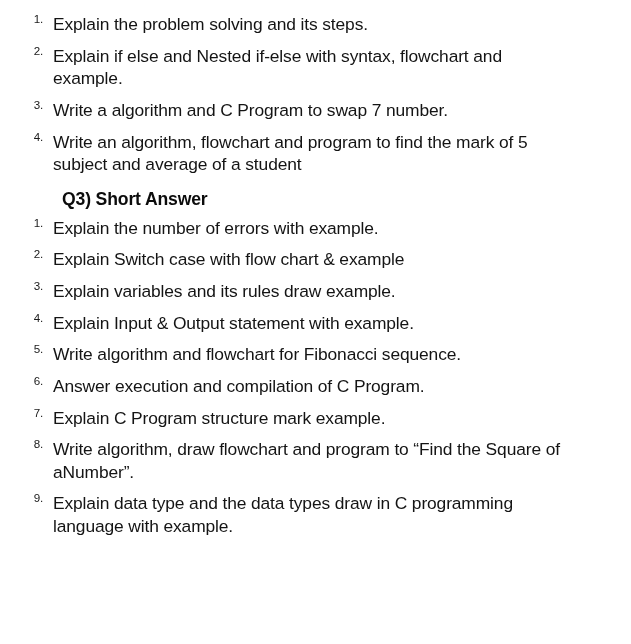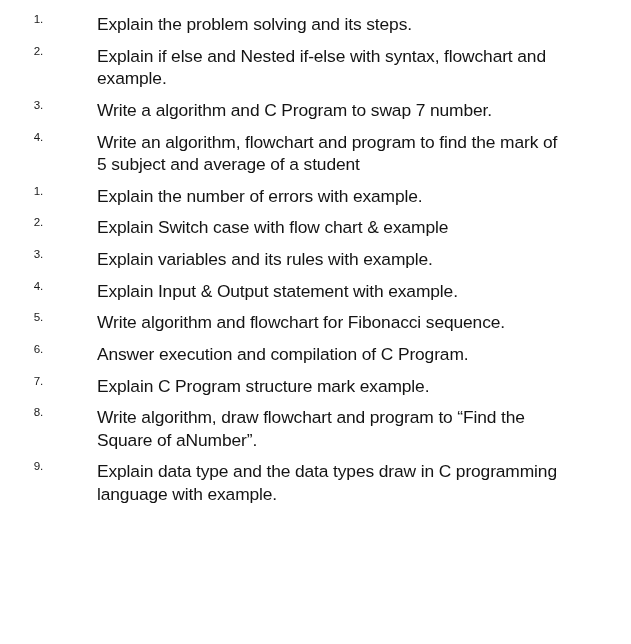--- a/index.html
+++ b/index.html
@@ -49,21 +49,20 @@
     width: 22px;
     text-align: right;
     font-size: 11.6px;
     line-height: 1.05;
     color: #1a1a1a;
     letter-spacing: -0.2px;
   }
 
   .qitem .txt {
     display: block;
-    margin-left: 44px;
   }
 
   
   .group-top {
     margin-top: 5px;
   }
   .group-top .qitem {
     margin-bottom: 9px;
   }
 
@@ -102,33 +101,34 @@
     <li class="qitem">
       <span class="num">3.</span>
       <span class="txt">Write a algorithm and C Program to swap 7 number.</span>
     </li>
     <li class="qitem">
       <span class="num">4.</span>
       <span class="txt">Write an algorithm, flowchart and program to find the mark of 5 subject and average of a student</span>
     </li>
   </ol>
 
+  <div class="section-head">Q3) Short Answer</div>
 
   <ol class="qlist group-q3">
     <li class="qitem">
       <span class="num">1.</span>
       <span class="txt">Explain the number of errors with example.</span>
     </li>
     <li class="qitem">
       <span class="num">2.</span>
       <span class="txt">Explain Switch case with flow chart &amp; example</span>
     </li>
     <li class="qitem">
       <span class="num">3.</span>
-      <span class="txt">Explain variables and its rules with example.</span>
+      <span class="txt">Explain variables and its rules draw example.</span>
     </li>
     <li class="qitem">
       <span class="num">4.</span>
       <span class="txt">Explain Input &amp; Output statement with example.</span>
     </li>
     <li class="qitem">
       <span class="num">5.</span>
       <span class="txt">Write algorithm and flowchart for Fibonacci sequence.</span>
     </li>
     <li class="qitem">

